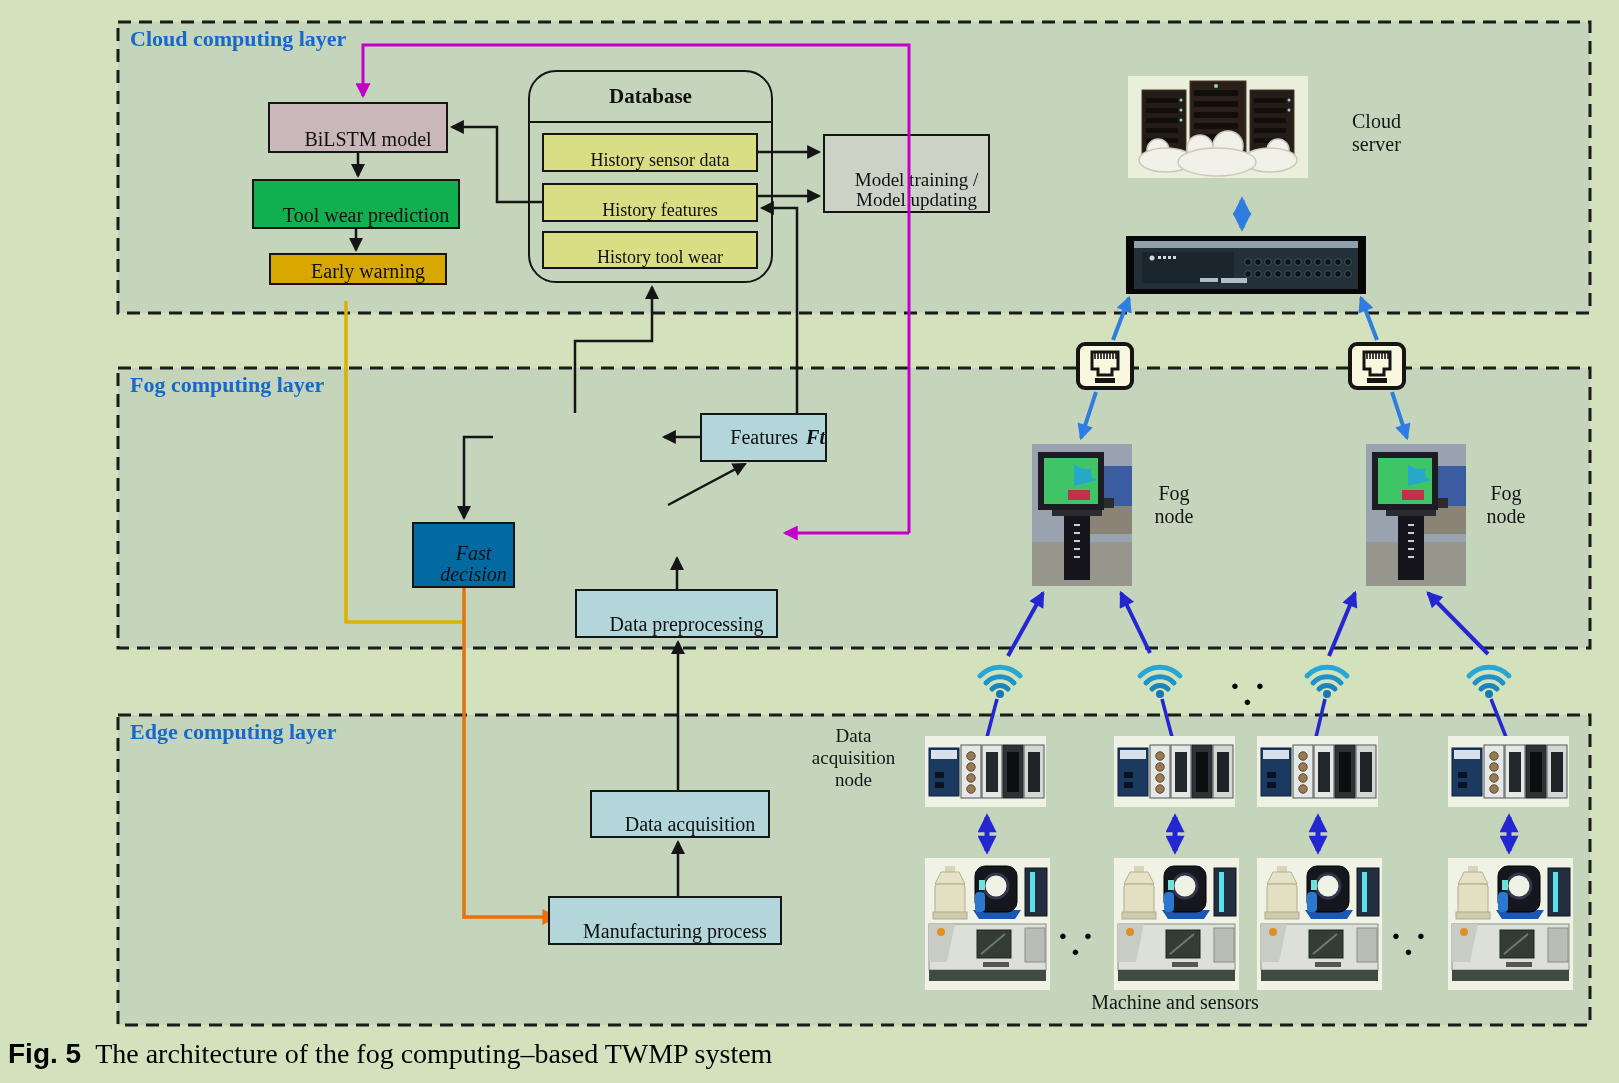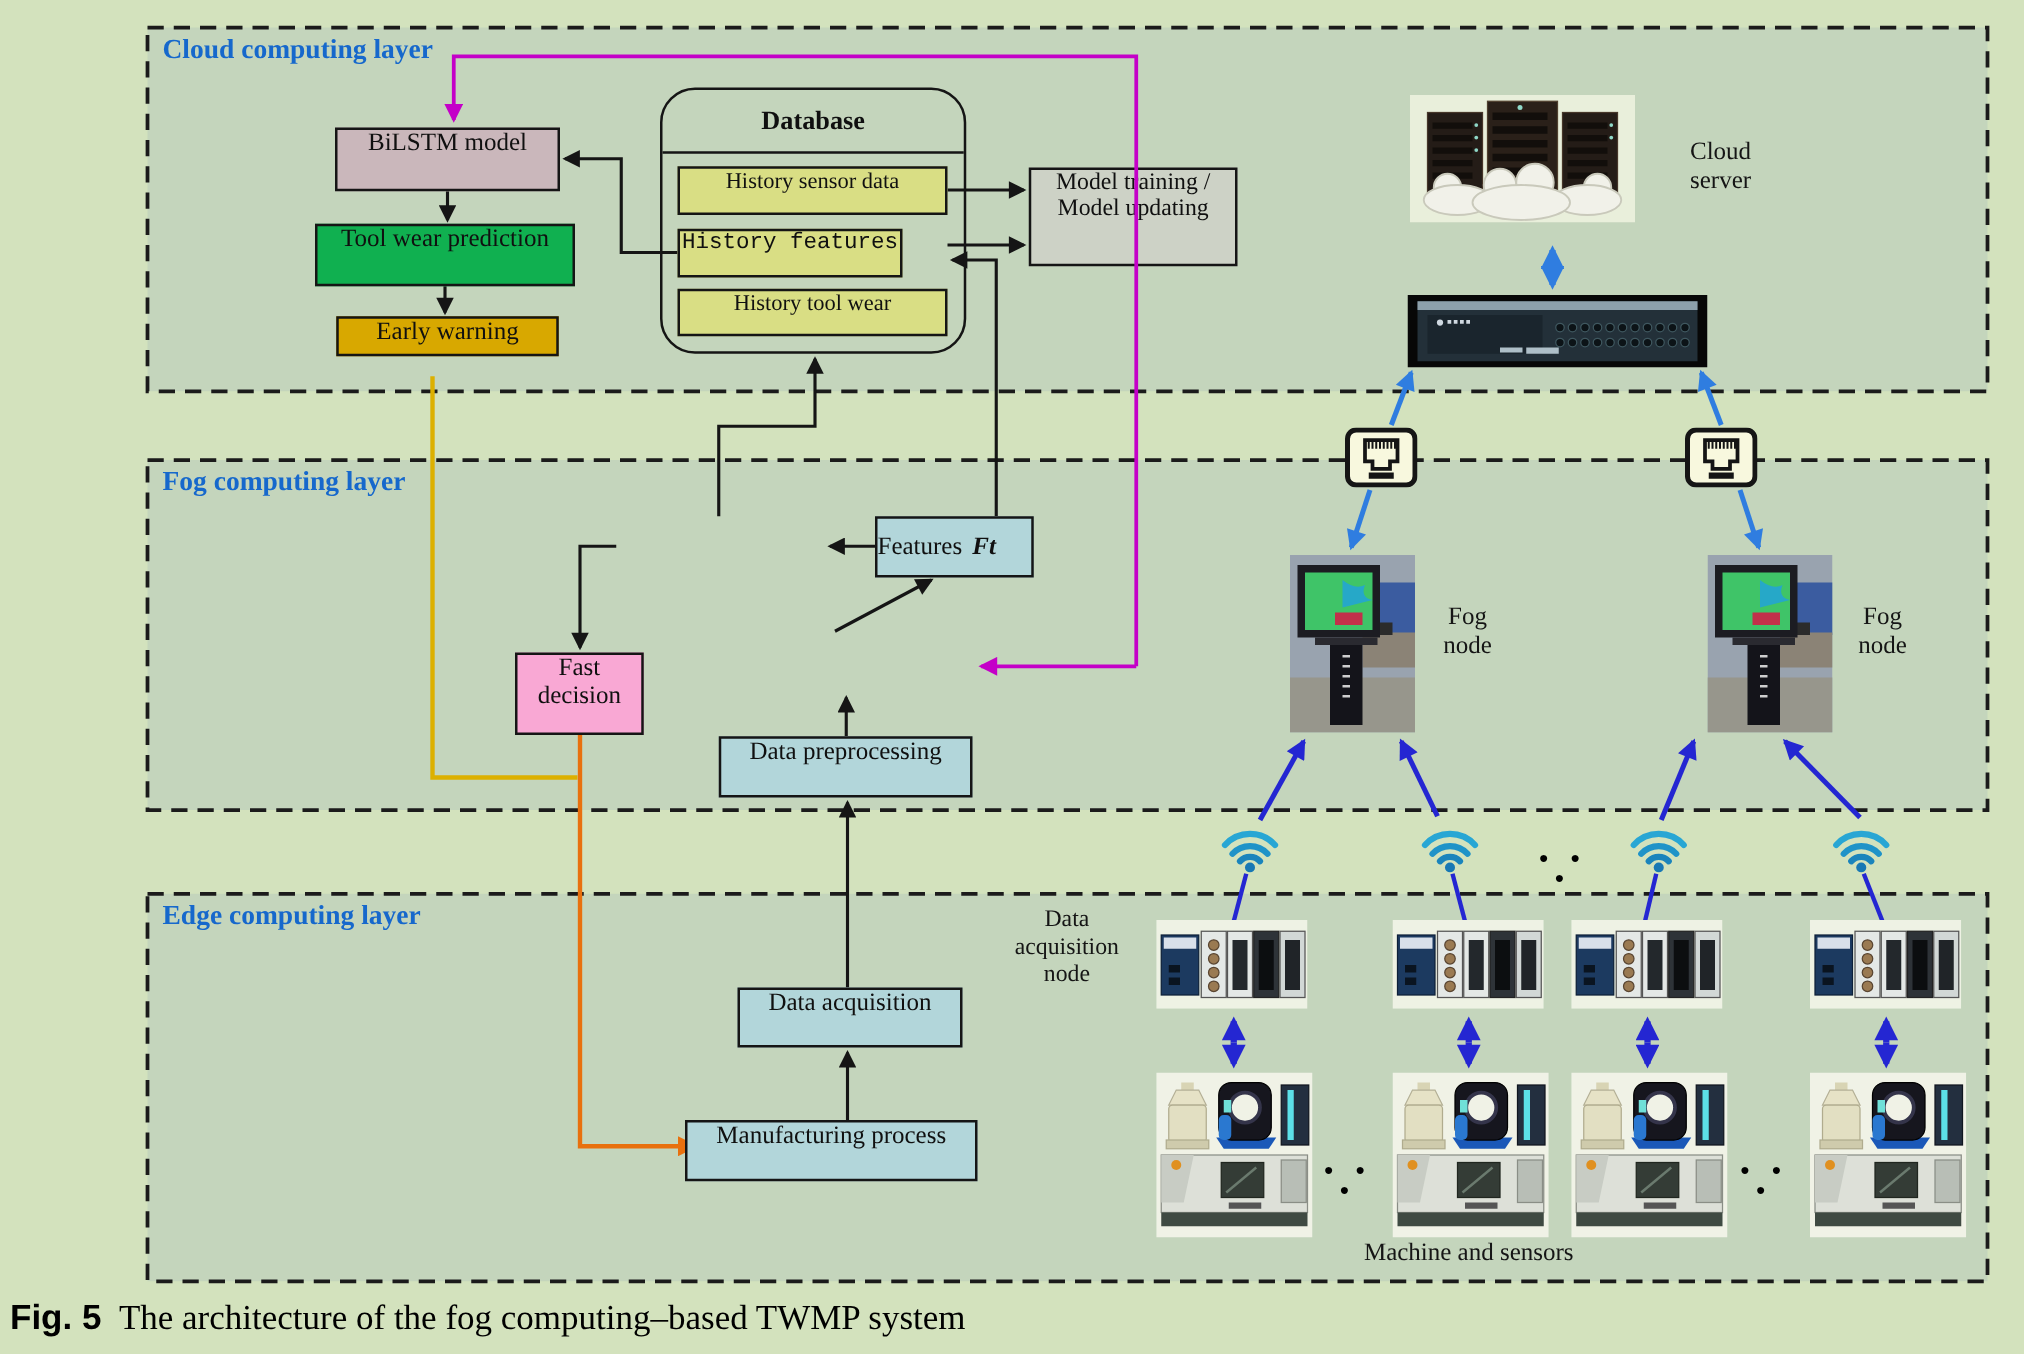--- a/index.html
+++ b/index.html
@@ -2,29 +2,29 @@
 <html><head>
 <meta charset="utf-8">
 <style>
   html,body{margin:0;padding:0;}
   body{width:1619px;height:1083px;position:relative;background:#d3e2bd;overflow:hidden;
        font-family:"Liberation Serif",serif;}
   #stage{position:absolute;left:0;top:0;width:1619px;height:1083px;}
   svg.lines{position:absolute;left:0;top:0;z-index:1;}
   svg.overlines{position:absolute;left:0;top:0;z-index:5;pointer-events:none;}
   .hw{position:absolute;z-index:2;}
-  .box{position:absolute;z-index:3;display:flex;align-items:center;justify-content:flex-start;
+  .box{position:absolute;z-index:3;display:flex;align-items:center;justify-content:flex-end;
        flex-direction:column;border:2px solid #151515;box-sizing:border-box;color:#101010;
-       text-align:center;line-height:1.08;font-size:20px;}
+       text-align:center;line-height:1.08;font-size:20px;padding-left:20px;}
   .mauve{background:#cab7bb;}
   .green{background:#10b050;}
   .gold{background:#d8a800;}
   .ygreen{background:#d9de84;font-size:18px;}
   .gray{background:#cdd2c6;font-size:19px;}
-  .red{background:#f9a8d4;}
+  .red{background:#0369a1;font-style:italic;}
   .lblue{background:#b2d6da;}
   .dbwrap{position:absolute;z-index:3;border:2.5px solid #151515;border-radius:28px;
           background:transparent;box-sizing:border-box;}
   .dbtitle{height:49px;border-bottom:2.5px solid #151515;display:flex;align-items:center;
            justify-content:center;font-weight:bold;font-size:21px;color:#101010;}
   .layer-label{position:absolute;z-index:4;color:#1668cc;font-weight:bold;font-size:22px;}
   .anno{position:absolute;z-index:4;color:#151515;font-size:20px;text-align:center;line-height:1.15;}
   .anno.left{text-align:left;}
   .dots{position:absolute;z-index:4;color:#000;font-size:13px;font-weight:bold;letter-spacing:7px;
         text-align:center;}
@@ -133,21 +133,21 @@
     </div>
 
 <div class="dbwrap" style="left:528px;top:70px;width:245px;height:213px;">
   <div class="dbtitle">
         <span>Database</span>
       </div>
 </div>
 <div class="box ygreen" style="left:542px;top:133px;width:216px;height:39px;">
       <span>History sensor data</span>
     </div>
-<div class="box ygreen" style="left:542px;top:183px;width:180px;height:39px;font-family:Liberation Mono, monospace;">
+<div class="box ygreen" style="left:542px;top:183px;width:216px;height:39px;">
       <span>History features</span>
     </div>
 <div class="box ygreen" style="left:542px;top:231px;width:216px;height:38px;">
       <span>History tool wear</span>
     </div>
 
 <div class="box gray" style="left:823px;top:134px;width:167px;height:79px;">
   <span>Model training /</span>
   <span>Model updating</span>
 </div>

